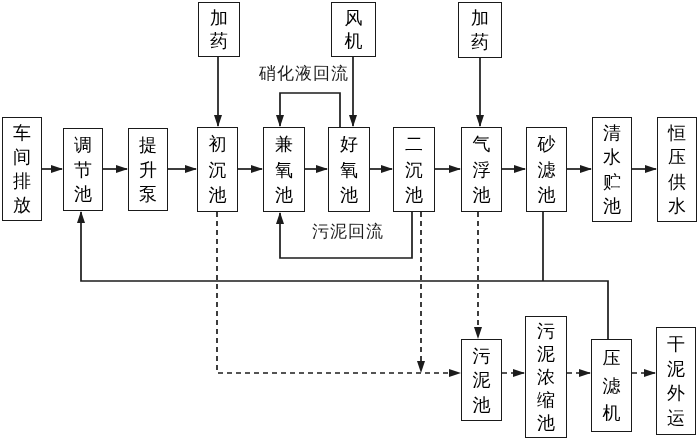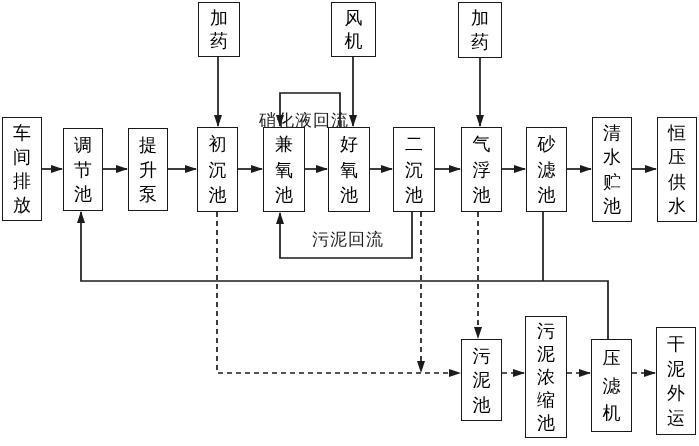--- a/index.html
+++ b/index.html
@@ -179,15 +179,15 @@
       <span class="ch">压</span>
       <span class="ch">滤</span>
       <span class="ch">机</span>
     </div>
     <div class="node" style="left: 656px; top: 327px; width: 40px; height: 108px;">
       <span class="ch">干</span>
       <span class="ch">泥</span>
       <span class="ch">外</span>
       <span class="ch">运</span>
     </div>
-    <div class="edge-label" style="left: 259px; top: 62px; margin-top: 47px;">硝化液回流</div>
-    <div class="edge-label" style="left: 312px; top: 228px;">污泥回流</div>
+    <div class="edge-label" style="left: 259px; top: 62px;">硝化液回流</div>
+    <div class="edge-label" style="left: 312px; top: 220px;">污泥回流</div>
   </div>
 
 </body></html>

